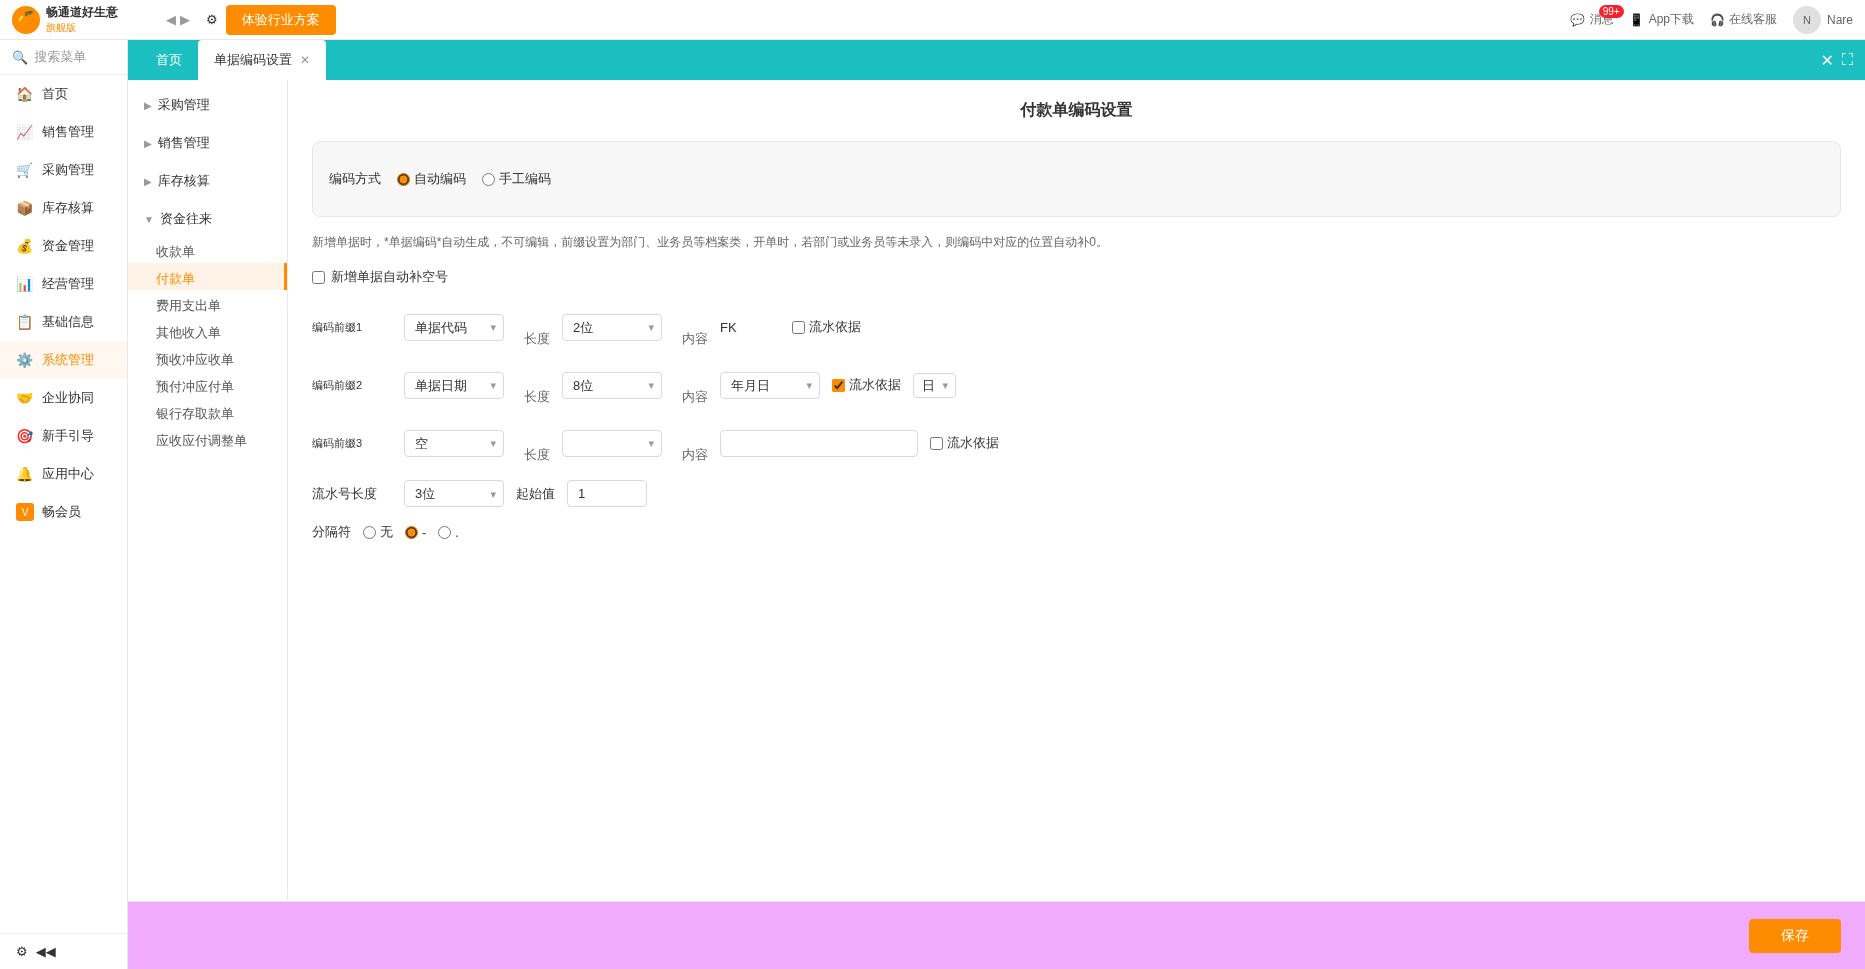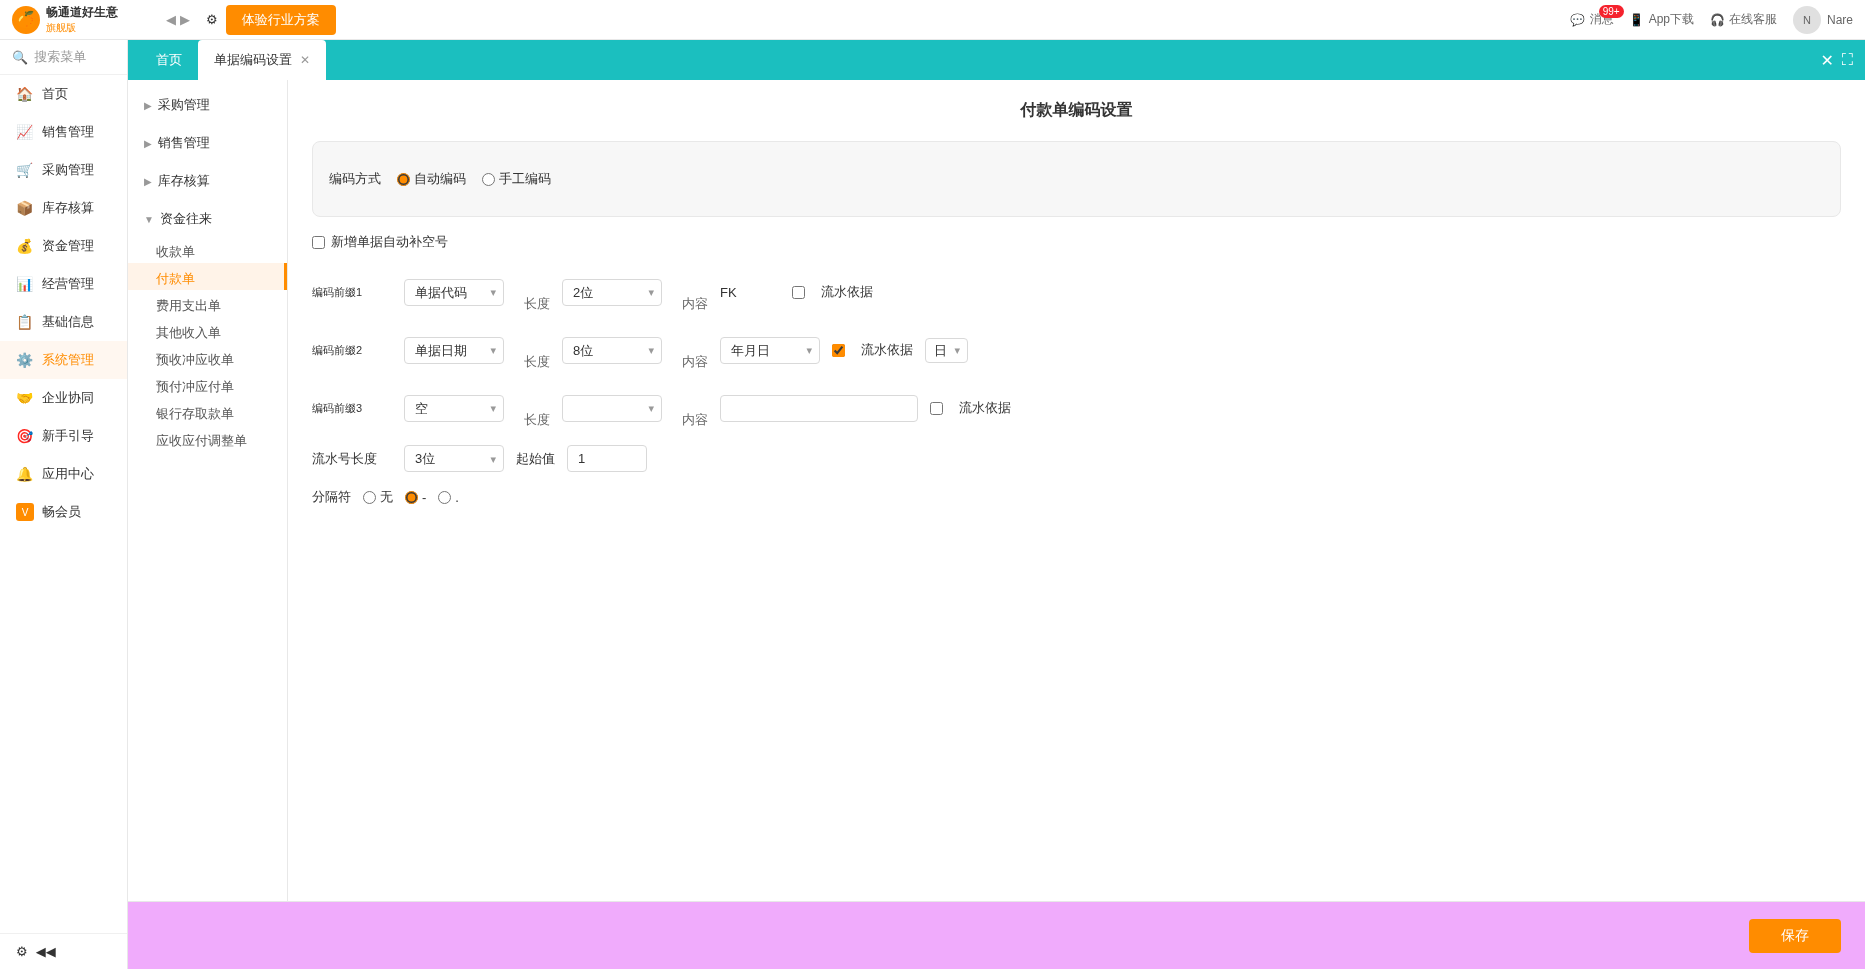--- a/index.html
+++ b/index.html
@@ -202,21 +202,21 @@
       position: absolute; right: 8px; top: 50%; transform: translateY(-50%);
       pointer-events: none; color: #999; font-size: 11px;
     }
     .config-input {
       border: 1px solid #d9d9d9; border-radius: 4px;
       padding: 5px 10px; font-size: 13px; color: #333;
       min-width: 80px;
     }
     .config-content-label { color: #666; font-size: 13px; margin-left: 8px; margin-top: 24px; }
     .config-content-value { color: #333; font-size: 13px; min-width: 60px; }
-    .checkbox-item { display: flex; align-items: center; gap: 16px; }
+    .checkbox-item { display: flex; align-items: center; gap: 4px; }
     .checkbox-item input[type=checkbox] { accent-color: #ff8c00; }
     .config-day-select {
       border: 1px solid #d9d9d9; border-radius: 4px;
       padding: 4px 20px 4px 8px; font-size: 13px; color: #333;
       background: #fff; appearance: none; cursor: pointer;
     }
 
     
     .serial-row {
       display: flex; align-items: center; gap: 12px;
@@ -418,20 +418,21 @@
             <span>自动编码</span>
           </label>
           <label class="radio-item">
             <input type="radio" name="coding" style="">
             <span>手工编码</span>
           </label>
         </div>
       </div>
 
       
+      <div class="info-text">新增单据时，*单据编码*自动生成，不可编辑，前缀设置为部门、业务员等档案类，开单时，若部门或业务员等未录入，则编码中对应的位置自动补0。</div>
 
       
 
       
       <div class="auto-fill-row">
         <input type="checkbox" style="">
         <span>新增单据自动补空号</span>
       </div>
 
       

